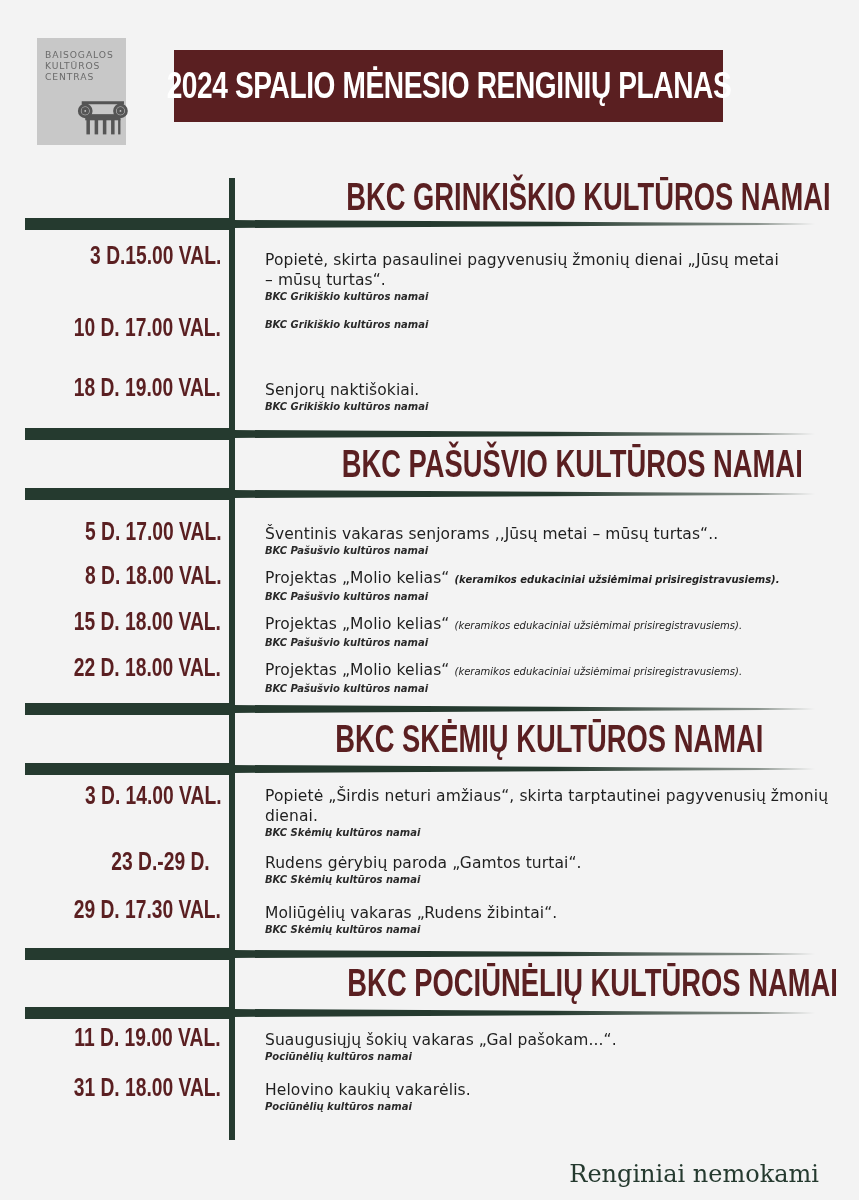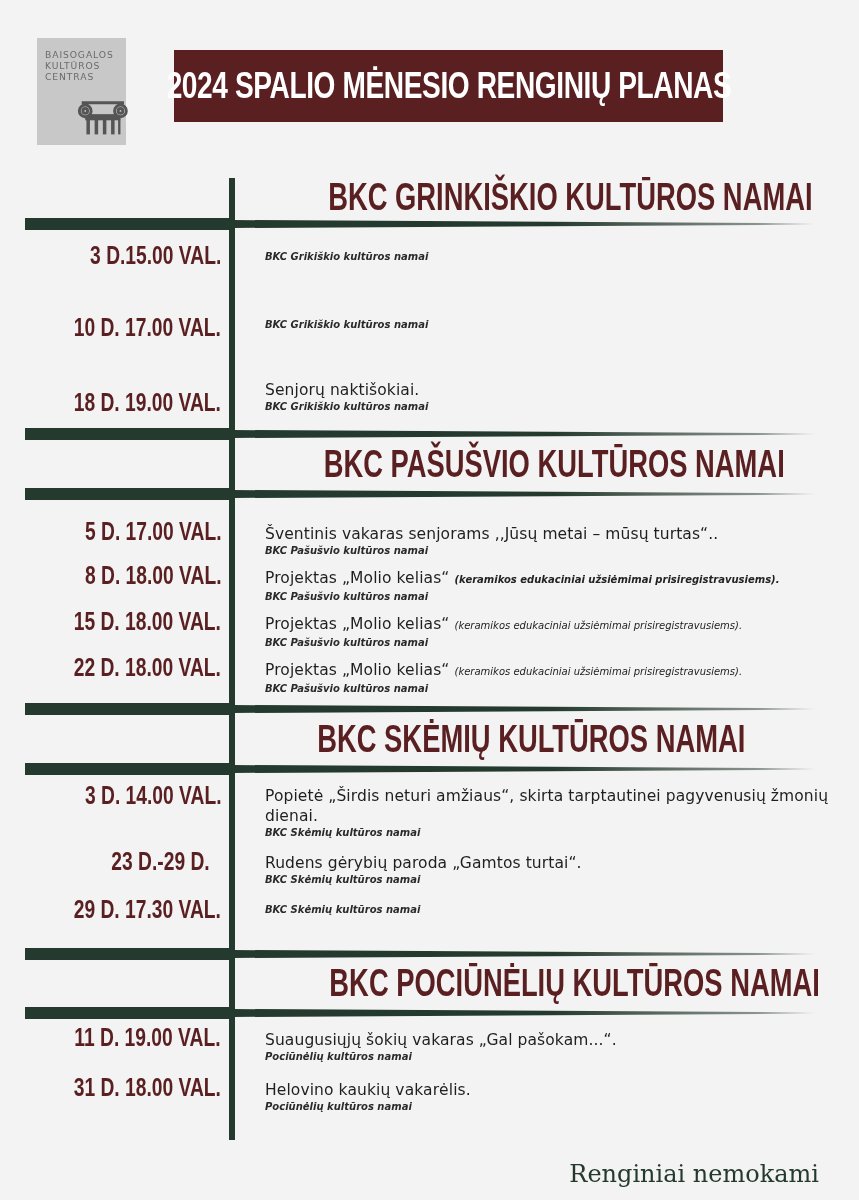--- a/index.html
+++ b/index.html
@@ -38,21 +38,21 @@
   .hbar .thick {
     position:absolute; left:0; top:0; width:210px; height:12px; background:#253a2f;
   }
   .hbar .taper {
     position:absolute; left:208px; top:2px; width:582px; height:8px;
     background:linear-gradient(to right,#253a2f 0%,#253a2f 55%,#8a938d 90%,#f3f3f3 100%);
     clip-path:polygon(0 0,100% 40%,100% 60%,0 100%);
   }
 
   .section-title {
-    position:absolute; left:234px; width:560px; text-align:center;
+    position:absolute; left:252px; width:560px; text-align:center;
     color:#5a1f21; font-family:"Liberation Sans", sans-serif; font-weight:bold;
     font-size:38px; white-space:nowrap;
   }
   .section-title span { display:inline-block; transform:scaleX(0.72); transform-origin:center; }
 
   .date {
     position:absolute; right:638px; text-align:right; white-space:nowrap;
     color:#5a1f21; font-family:"Liberation Sans", sans-serif; font-weight:bold;
     font-size:26px; line-height:30px;
   }
@@ -136,29 +136,30 @@
   </div>
 <div class="hbar" style="top:1007px">
     <div class="thick"></div>
     <div class="taper"></div>
   </div>
 
 <div class="section-title" style="top:176px"><span>BKC GRINKIŠKIO KULTŪROS NAMAI</span></div>
 
 <div class="date" style="top:240px"><span>3 D.15.00 VAL.</span></div>
 <div class="event" style="top:250px">
+  <div class="event-title" style="width:520px">Popietė, skirta pasaulinei pagyvenusių žmonių dienai „Jūsų metai – mūsų turtas“.</div>
   <div class="event-venue">BKC Grikiškio kultūros namai</div>
 </div>
 
 <div class="date" style="top:312px"><span>10 D. 17.00 VAL.</span></div>
 <div class="event" style="top:318px">
   <div class="event-venue">BKC Grikiškio kultūros namai</div>
 </div>
 
-<div class="date" style="top:387px"><span>18 D. 19.00 VAL.</span></div>
+<div class="date" style="top:372px"><span>18 D. 19.00 VAL.</span></div>
 <div class="event" style="top:380px">
   <div class="event-title">Senjorų naktišokiai.</div>
   <div class="event-venue">BKC Grikiškio kultūros namai</div>
 </div>
 
 <div class="section-title" style="top:443px"><span>BKC PAŠUŠVIO KULTŪROS NAMAI</span></div>
 
 <div class="date" style="top:516px"><span>5 D. 17.00 VAL.</span></div>
 <div class="event" style="top:524px">
   <div class="event-title">Šventinis vakaras senjorams ,,Jūsų metai – mūsų turtas“..</div>
@@ -192,20 +193,21 @@
 </div>
 
 <div class="date center" style="top:846px"><span>23 D.-29 D.</span></div>
 <div class="event" style="top:853px">
   <div class="event-title">Rudens gėrybių paroda „Gamtos turtai“.</div>
   <div class="event-venue">BKC Skėmių kultūros namai</div>
 </div>
 
 <div class="date" style="top:894px"><span>29 D. 17.30 VAL.</span></div>
 <div class="event" style="top:903px">
+  <div class="event-title">Moliūgėlių vakaras „Rudens žibintai“.</div>
   <div class="event-venue">BKC Skėmių kultūros namai</div>
 </div>
 
 <div class="section-title" style="top:962px"><span>BKC POCIŪNĖLIŲ KULTŪROS NAMAI</span></div>
 
 <div class="date" style="top:1022px"><span>11 D. 19.00 VAL.</span></div>
 <div class="event" style="top:1030px">
   <div class="event-title">Suaugusiųjų šokių vakaras „Gal pašokam...“.</div>
   <div class="event-venue">Pociūnėlių kultūros namai</div>
 </div>

